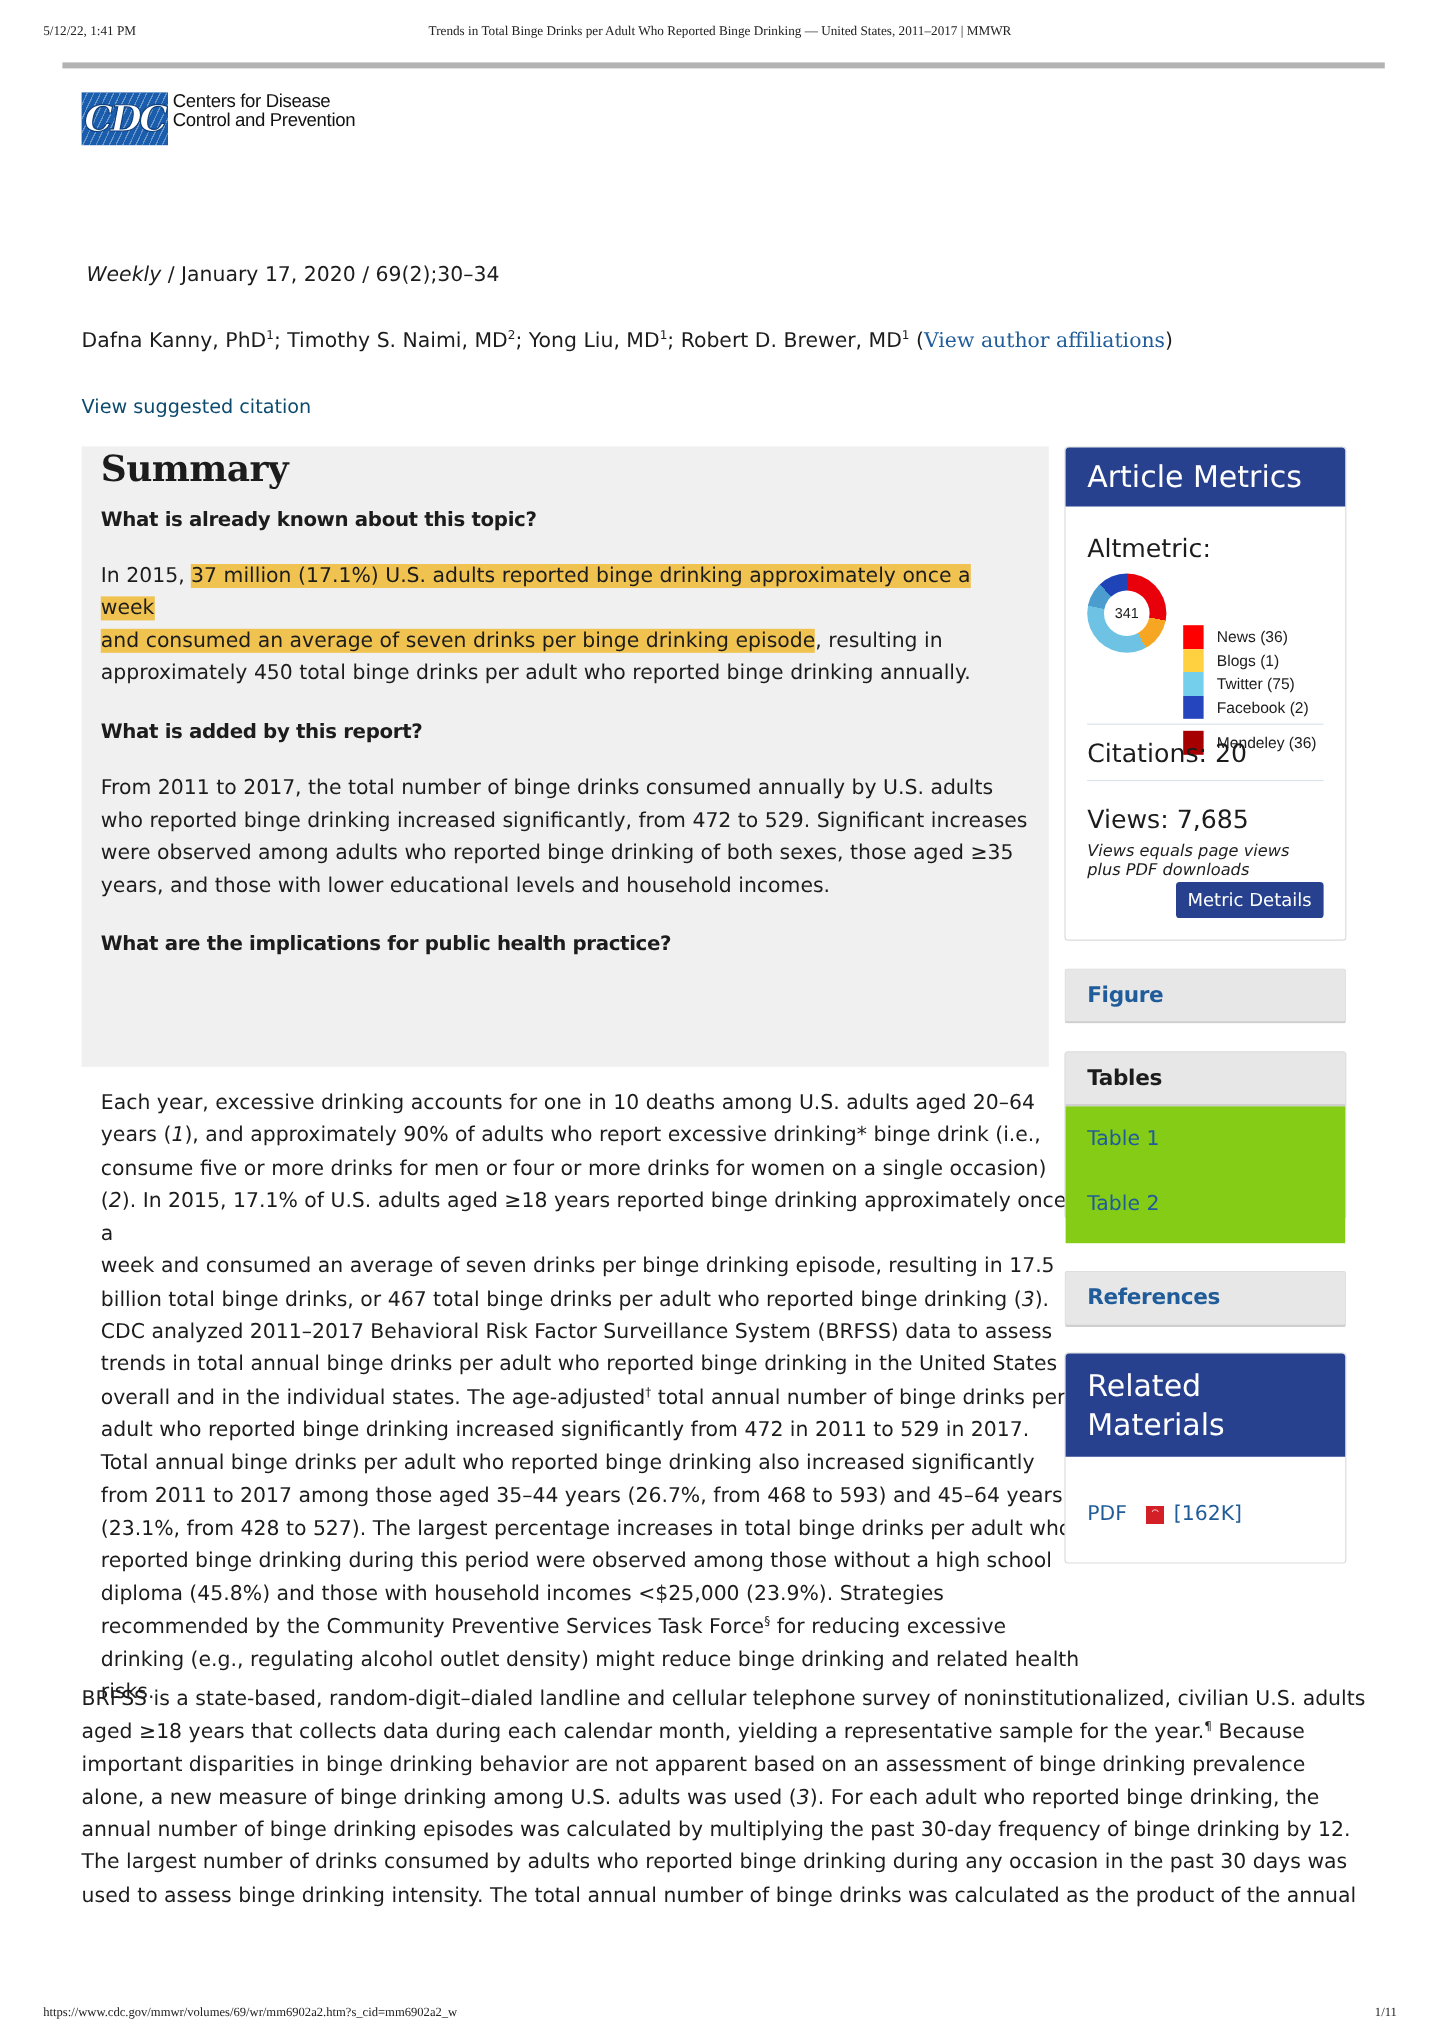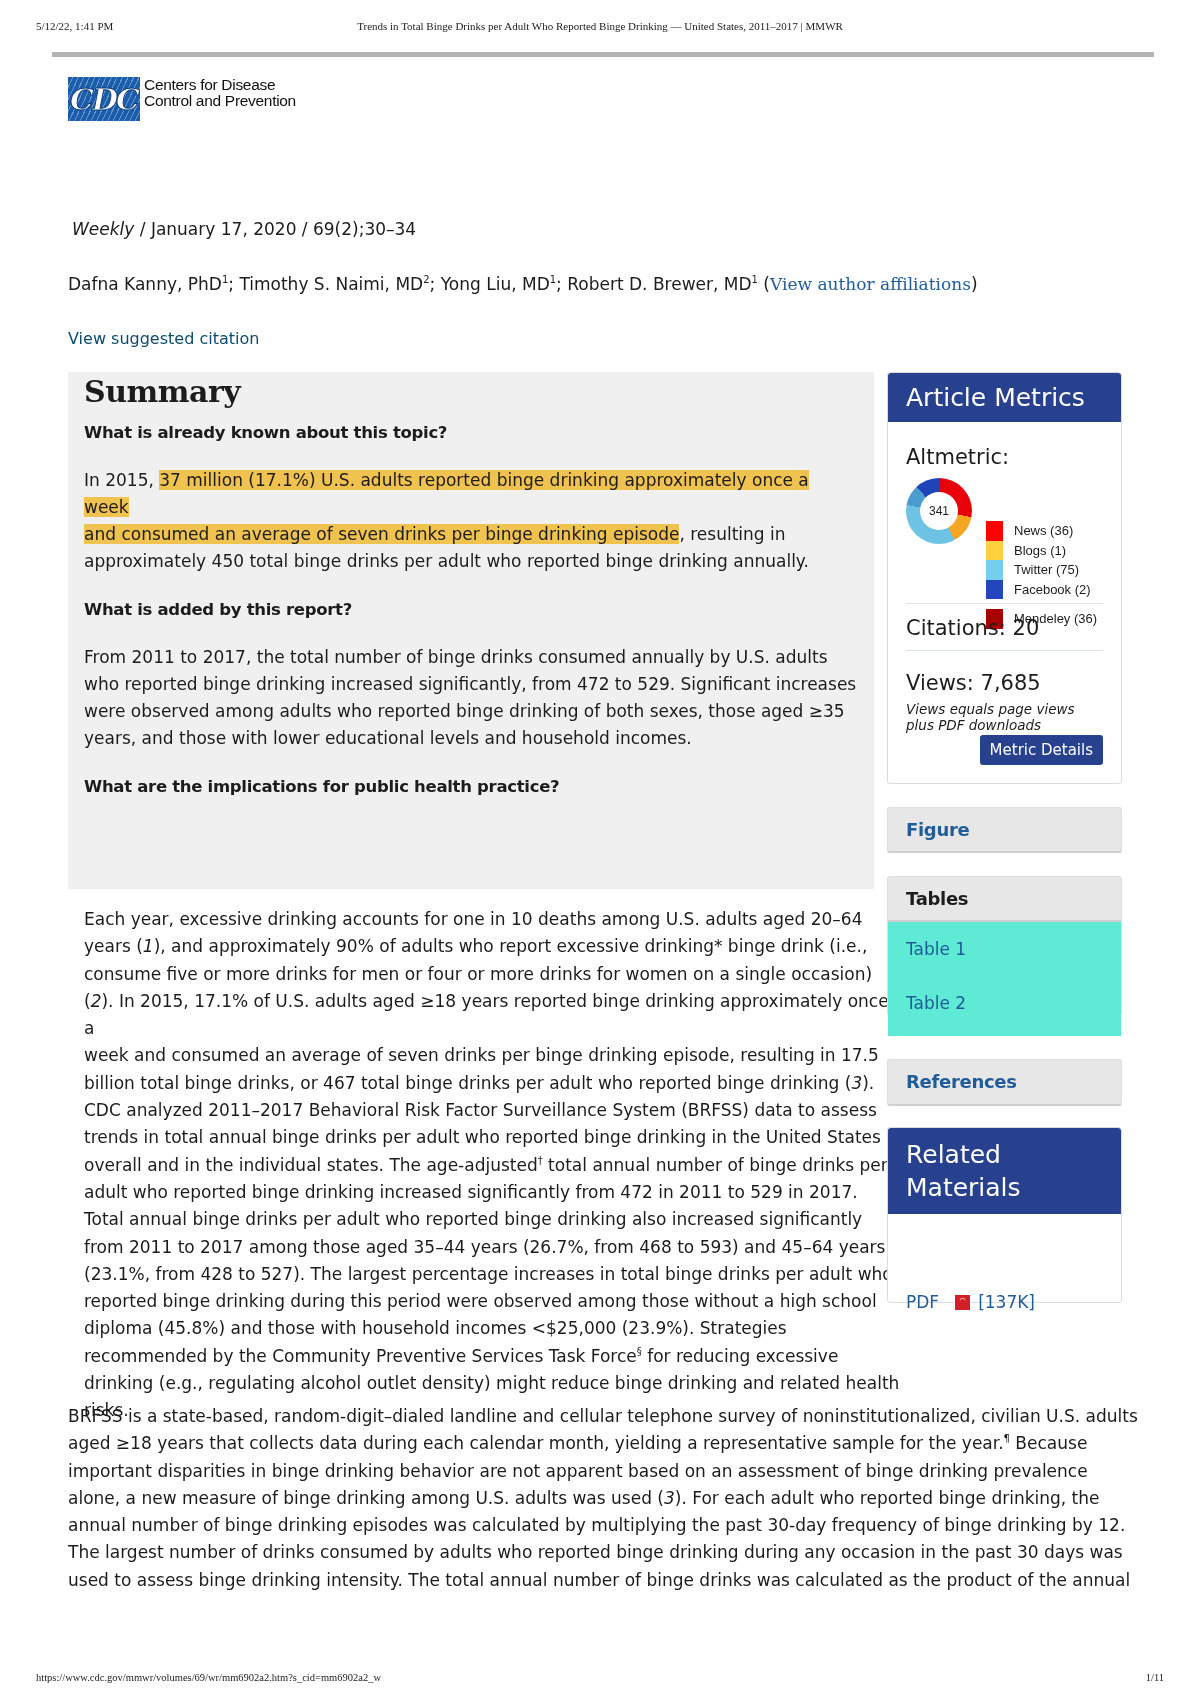--- a/index.html
+++ b/index.html
@@ -58,27 +58,27 @@
   .views-note { position: absolute; top: 328px; left: 18px; font-size: 13.5px; font-style: italic; line-height: 16px; }
   .metric-btn { position: absolute; top: 362px; right: 18px; background: #27418f; color: #fff; font-size: 15px;
     padding: 6px 10px; border-radius: 3px; border: none; font-family: "DejaVu Sans", "Liberation Sans", sans-serif; }
 
   .grey-card { background: #e7e7e7; border: 1px solid #dedede; border-bottom: 2px solid #cfcfcf; }
   .grey-card .title { font-size: 18px; font-weight: bold; padding: 11px 18px; letter-spacing: -0.3px; }
   .grey-card .title.link { color: #1f5c99; }
   .figure-card { top: 807px; height: 46px; }
   .tables-card { top: 876px; height: 140px; border-bottom: 1px solid #dedede; }
   .tables-card .title { border-bottom: 2px solid #cfcfcf; }
-  .tables-card .list { background: #5eead4; height: 114px; padding-top: 14px; }
+  .tables-card .list { background: #84cc16; height: 114px; padding-top: 14px; }
   .tables-card .list a { display: block; padding: 0 18px; font-size: 17px; color: #1f5c99; height: 54px; line-height: 26px; text-decoration: none; }
   .refs-card { top: 1059px; height: 47px; }
 
   .related { top: 1127px; height: 176px; border: 1px solid #dcdcdc; background: #fff; }
   .related .card-header-blue { line-height: 33px; padding: 10px 18px 10px; }
-  .pdf-row { position: absolute; top: 124px; left: 18px; font-size: 17px; color: #1f5c99; display: flex; align-items: center; margin-top: 40px; }
+  .pdf-row { position: absolute; top: 124px; left: 18px; font-size: 17px; color: #1f5c99; display: flex; align-items: center; }
   .pdf-icon { width: 15px; height: 15px; background: #d32027; color: #fff; font-size: 10px; margin: 0 8px 0 16px;
     display: inline-flex; align-items: center; justify-content: center; font-family: "Liberation Sans", sans-serif; }
 
   .print-footer { position: absolute; top: 1672px; left: 36px; right: 36px; font-family: "Liberation Serif", serif; font-size: 10.5px; color: #222; }
   .print-footer .pf-page { position: absolute; right: 0; top: 0; }
 </style>
 </head>
 <body>
 
 <div class="print-header">
@@ -216,20 +216,20 @@
 </div>
 
 <aside class="sidebar-card related">
   <div class="card-header-blue">
     <div>Related</div>
     <div>Materials</div>
   </div>
   <a class="pdf-row">
     <span>PDF</span>
     <span class="pdf-icon">⁀</span>
-    <span>[137K]</span>
+    <span>[162K]</span>
   </a>
 </aside>
 
 <div class="print-footer">
   <span>https://www.cdc.gov/mmwr/volumes/69/wr/mm6902a2.htm?s_cid=mm6902a2_w</span>
   <span class="pf-page">1/11</span>
 </div>
 
 </body></html>

